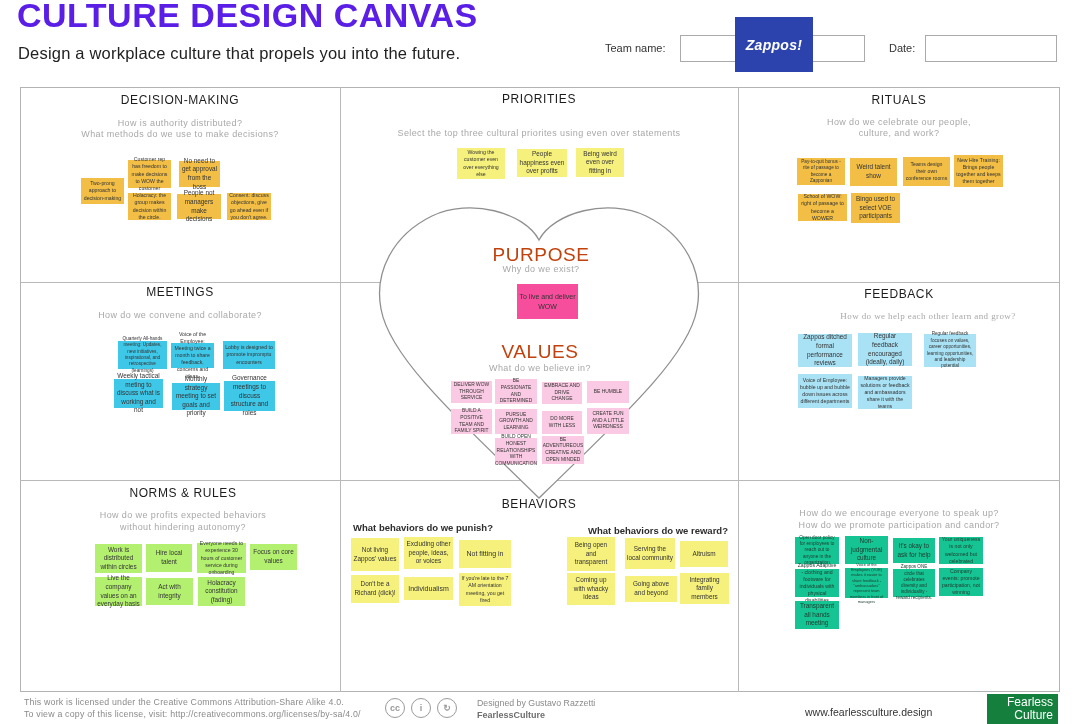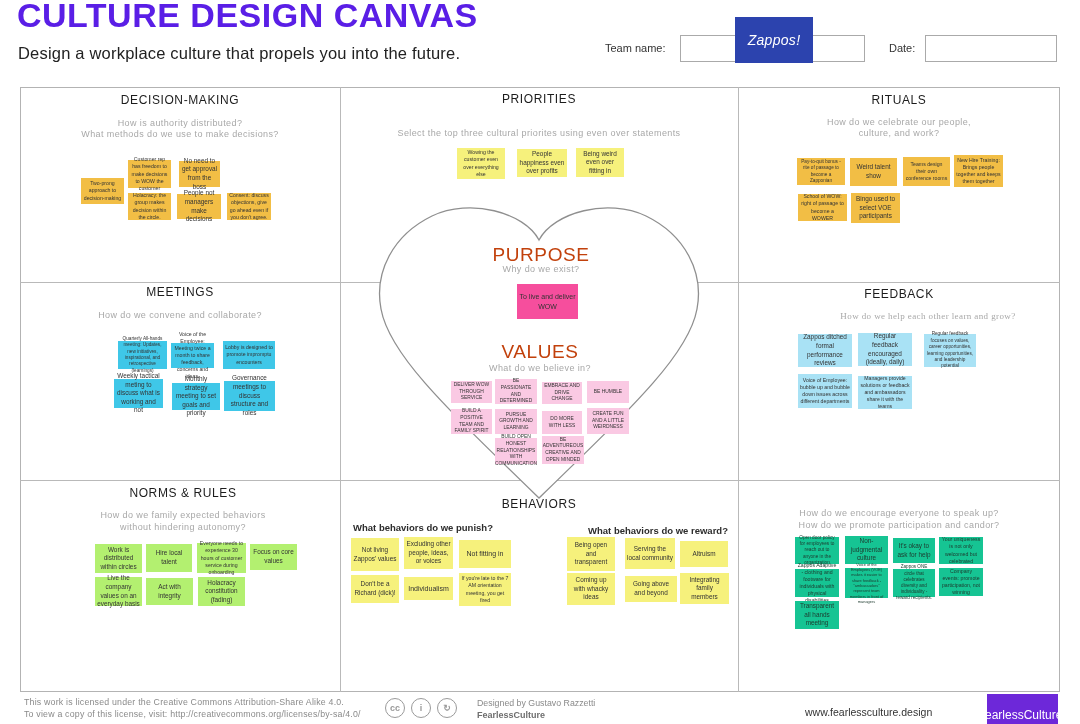--- a/index.html
+++ b/index.html
@@ -5,23 +5,23 @@
   html,body{margin:0;padding:0;background:#fff;}
   #stage{position:relative;width:1080px;height:724px;background:#fff;overflow:hidden;
          font-family:"Liberation Sans",sans-serif;}
   
   .main-title{position:absolute;left:17px;top:-4px;font-size:34px;font-weight:bold;
               letter-spacing:.5px;color:#5a1ee6;font-family:"Liberation Sans",sans-serif;}
   .main-sub{position:absolute;left:18px;top:44px;font-size:16.5px;color:#222;letter-spacing:.2px;}
   .hdr-label{position:absolute;font-size:11px;color:#333;}
   .hdr-input{position:absolute;border:1px solid #aaa;background:#fff;box-sizing:border-box;
              font-size:11px;padding:2px 4px;outline:none;}
-  .zappos{position:absolute;left:735px;top:17px;width:78px;height:46px;background:#2c43ae;
+  .zappos{position:absolute;left:735px;top:17px;width:78px;height:55px;background:#2c43ae;
           display:flex;align-items:center;justify-content:center;color:#fff;
-          font-style:italic;font-weight:normal;font-size:14px;letter-spacing:.3px;}
+          font-style:italic;font-weight:bold;font-size:14px;letter-spacing:.3px;}
   
   .frame{position:absolute;left:20px;top:87px;width:1040px;height:605px;border:1px solid #b3b3b3;box-sizing:border-box;}
   .vline{position:absolute;top:87px;height:605px;width:1px;background:#b9b9b9;}
   .hline{position:absolute;left:20px;width:1040px;height:1px;background:#b9b9b9;}
   
   .sec-title{position:absolute;transform:translateX(-50%);font-size:12px;color:#1c1c1c;
              letter-spacing:.6px;white-space:nowrap;}
   .sec-sub{position:absolute;transform:translateX(-50%);font-size:9px;color:#a8a8a8;
            letter-spacing:.4px;white-space:nowrap;}
   .mini-title{position:absolute;transform:translateX(-50%);font-size:19px;color:#c2410c;
@@ -45,22 +45,22 @@
   
   .heart{position:absolute;left:372px;top:206px;width:334px;height:296px;}
   
   .foot-license{position:absolute;font-size:8.8px;color:#8a8a8a;letter-spacing:.2px;}
   .cc-circle{position:absolute;width:20px;height:20px;border:1.6px solid #9a9a9a;border-radius:50%;
              box-sizing:border-box;display:flex;align-items:center;justify-content:center;
              font-size:9px;color:#9a9a9a;font-weight:bold;}
   .designed{position:absolute;font-size:8.8px;color:#8a8a8a;}
   .brand{position:absolute;font-size:9px;font-weight:bold;color:#6e6e6e;}
   .site{position:absolute;font-size:10.5px;color:#333;}
-  .fc-logo{position:absolute;left:987px;top:694px;width:71px;height:30px;background:#6d28d9;
-           color:#fff;font-size:12px;line-height:1.05;display:flex;flex-direction:row;
+  .fc-logo{position:absolute;left:987px;top:694px;width:71px;height:30px;background:#15803d;
+           color:#fff;font-size:12px;line-height:1.05;display:flex;flex-direction:column;
            align-items:flex-end;justify-content:center;padding:2px 5px 2px 0;box-sizing:border-box;}
 </style>
 </head>
 <body>
 
 <div id="stage">
 
   <div class="main-title">CULTURE DESIGN CANVAS</div>
   <div class="main-sub">Design a workplace culture that propels you into the future.</div>
   <div class="hdr-label" style="left:605px;top:42px;">Team name:</div>
@@ -136,21 +136,21 @@
 
   <div class="sec-title" style="left:899px;top:287px;">FEEDBACK</div>
   <div class="sec-sub" style="left:928px;top:311px;font-family:Liberation Serif, serif;">How do we help each other learn and grow?</div>
   <div class="note lc md" style="left:798px;top:334px;width:54px;height:33px;">Zappos ditched formal performance reviews</div>
   <div class="note lc md" style="left:858px;top:333px;width:54px;height:33px;">Regular feedback encouraged (ideally, daily)</div>
   <div class="note lc" style="left:924px;top:334px;width:52px;height:33px;font-size:4.7px;">Regular feedback focuses on values, career opportunities, learning opportunities, and leadership potential</div>
   <div class="note lc" style="left:798px;top:374px;width:54px;height:34px;">Voice of Employee: bubble up and bubble down issues across different departments</div>
   <div class="note lc" style="left:858px;top:376px;width:54px;height:33px;">Managers provide solutions or feedback and ambassadors share it with the teams</div>
 
   <div class="sec-title" style="left:183px;top:486px;">NORMS &amp; RULES</div>
-  <div class="sec-sub" style="left:183px;top:510px;">How do we family expected behaviors</div>
+  <div class="sec-sub" style="left:183px;top:510px;">How do we profits expected behaviors</div>
   <div class="sec-sub" style="left:183px;top:522px;">without hindering autonomy?</div>
   <div class="note gr md" style="left:95px;top:544px;width:47px;height:29px;">Work is distributed within circles</div>
   <div class="note gr md" style="left:146px;top:544px;width:46px;height:28px;">Hire local talent</div>
   <div class="note gr" style="left:197px;top:543px;width:49px;height:30px;">Everyone needs to experience 30 hours of customer service during onboarding</div>
   <div class="note gr md" style="left:250px;top:544px;width:47px;height:26px;">Focus on core values</div>
   <div class="note gr md" style="left:95px;top:577px;width:47px;height:29px;">Live the company values on an everyday basis</div>
   <div class="note gr md" style="left:146px;top:578px;width:47px;height:27px;">Act with integrity</div>
   <div class="note gr md" style="left:198px;top:577px;width:47px;height:29px;">Holacracy constitution (fading)</div>
 
   <div class="sec-title" style="left:539px;top:497px;">BEHAVIORS</div>

